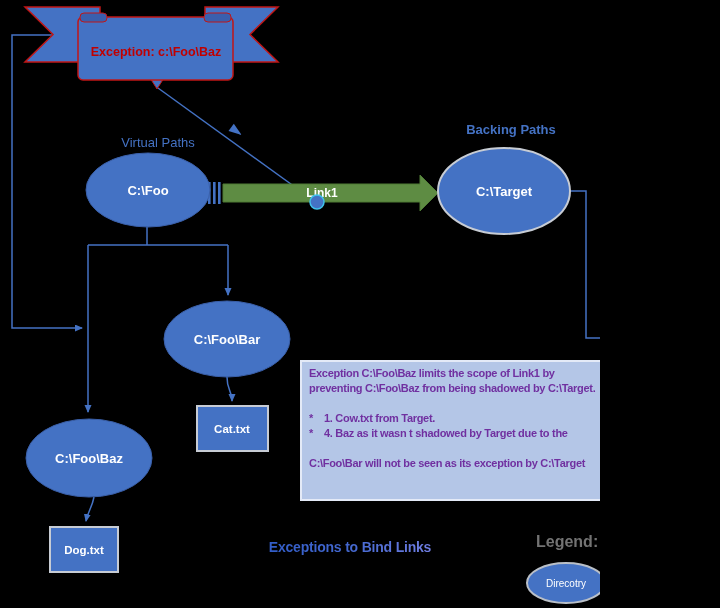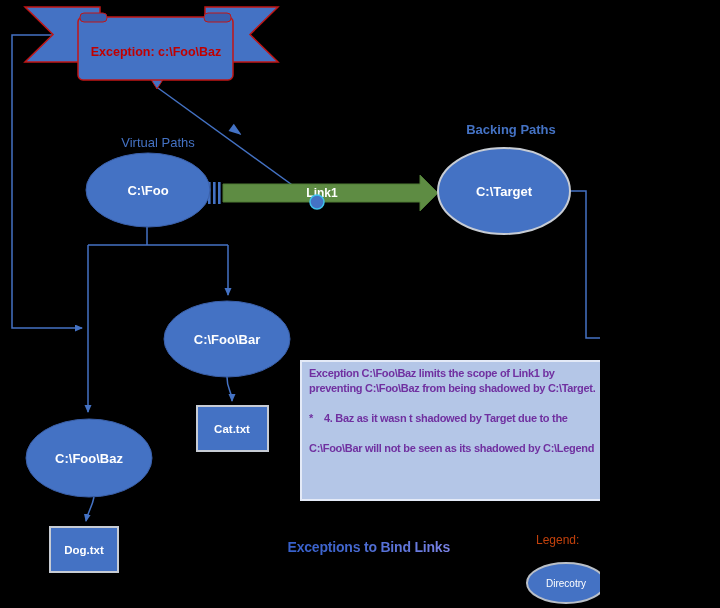--- a/index.html
+++ b/index.html
@@ -7,27 +7,27 @@
          font-family:"Liberation Sans",sans-serif;}
   .stage svg{position:absolute;left:0;top:0;}
   svg text{font-family:"Liberation Sans",sans-serif;}
 
   .note-box{position:absolute;left:300px;top:360px;width:330px;height:141px;
             box-sizing:border-box;background:#b4c6e7;border:2px solid #e4eaf7;
             padding:4px 7px;}
   .note-line{white-space:pre;min-height:15px;line-height:15px;
              font-size:11px;font-weight:bold;letter-spacing:-0.3px;color:#7030a0;}
 
-  .diagram-title{position:absolute;left:250px;top:539px;width:200px;text-align:right;
+  .diagram-title{position:absolute;left:250px;top:539px;width:200px;text-align:center;
             font-size:14px;font-weight:bold;letter-spacing:-0.2px;
             background:linear-gradient(90deg,#2e5bc8,#4468d0,#7a83e6);
             -webkit-background-clip:text;background-clip:text;
             -webkit-text-fill-color:transparent;color:#4468d0;}
   .legend-heading{position:absolute;left:536px;top:533px;
-            font-size:12px;font-weight:normal;color:#c2410c;}
+            font-size:16px;font-weight:bold;color:#737373;}
 </style>
 </head>
 <body>
 
 <div class="stage">
 
 <svg width="720" height="608" viewBox="0 0 720 608">
   <defs>
     <marker id="arrB" markerUnits="userSpaceOnUse" markerWidth="9" markerHeight="8" refX="7" refY="3.5" orient="auto">
       <path d="M0,0 L8,3.5 L0,7 Z" fill="#4472C4"></path>
@@ -108,21 +108,22 @@
 
     <rect x="639" y="566" width="78" height="36" fill="#4472C4" stroke="#b9bfc7" stroke-width="2"></rect>
     <text x="678" y="588" text-anchor="middle" font-size="12" fill="#ffffff">File</text>
   </g>
 </svg>
 
 <div class="note-box">
   <div class="note-line">Exception C:\Foo\Baz limits the scope of Link1 by</div>
   <div class="note-line">preventing C:\Foo\Baz from being shadowed by C:\Target.</div>
   <div class="note-line"></div>
+  <div class="note-line">*    1. Cow.txt from Target.</div>
   <div class="note-line">*    4. Baz as it wasn t shadowed by Target due to the</div>
   <div class="note-line"></div>
-  <div class="note-line">C:\Foo\Bar will not be seen as its shadowed by C:\Legend</div>
+  <div class="note-line">C:\Foo\Bar will not be seen as its exception by C:\Target</div>
 </div>
 
 <div class="diagram-title">Exceptions to Bind Links</div>
 <div class="legend-heading">Legend:</div>
 
 </div>
 
 </body></html>

